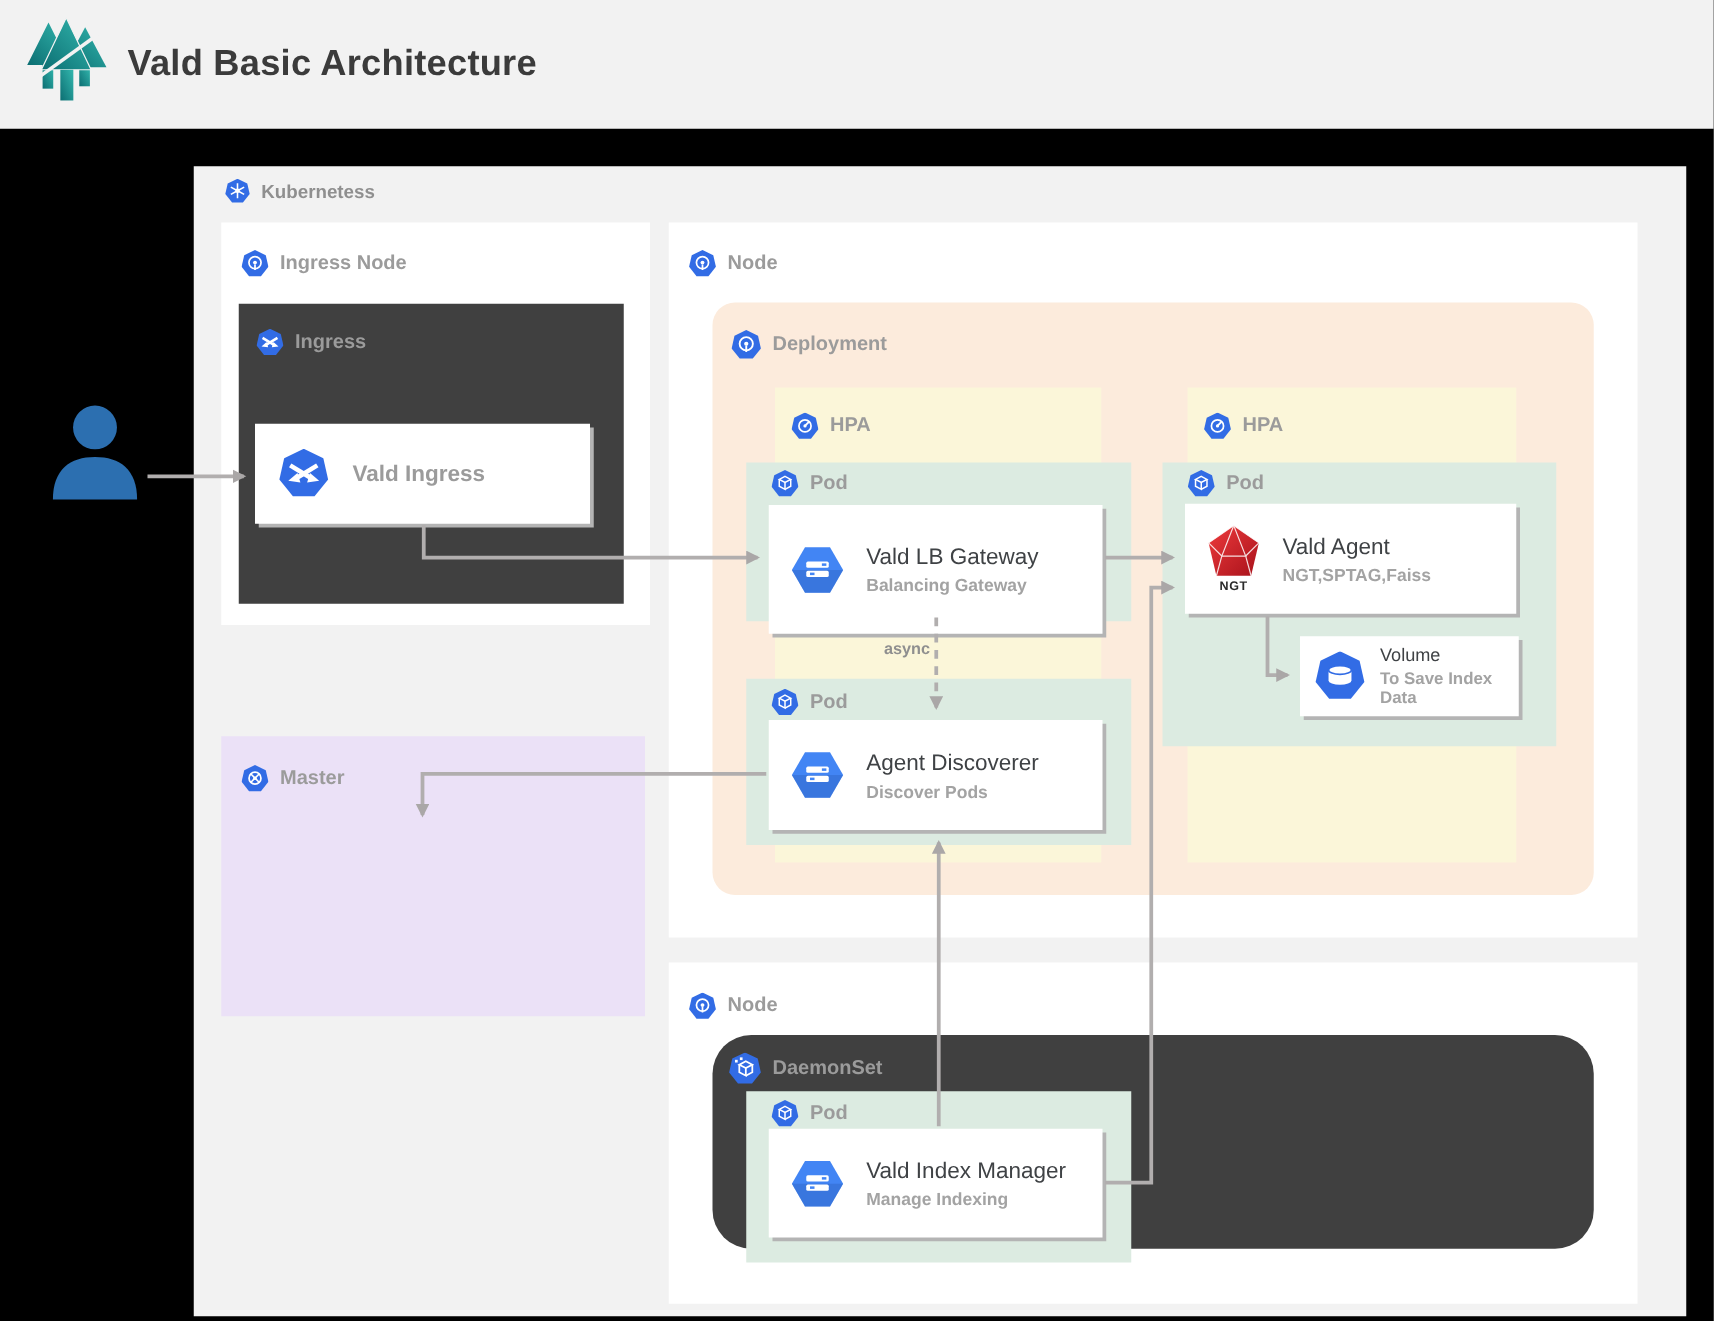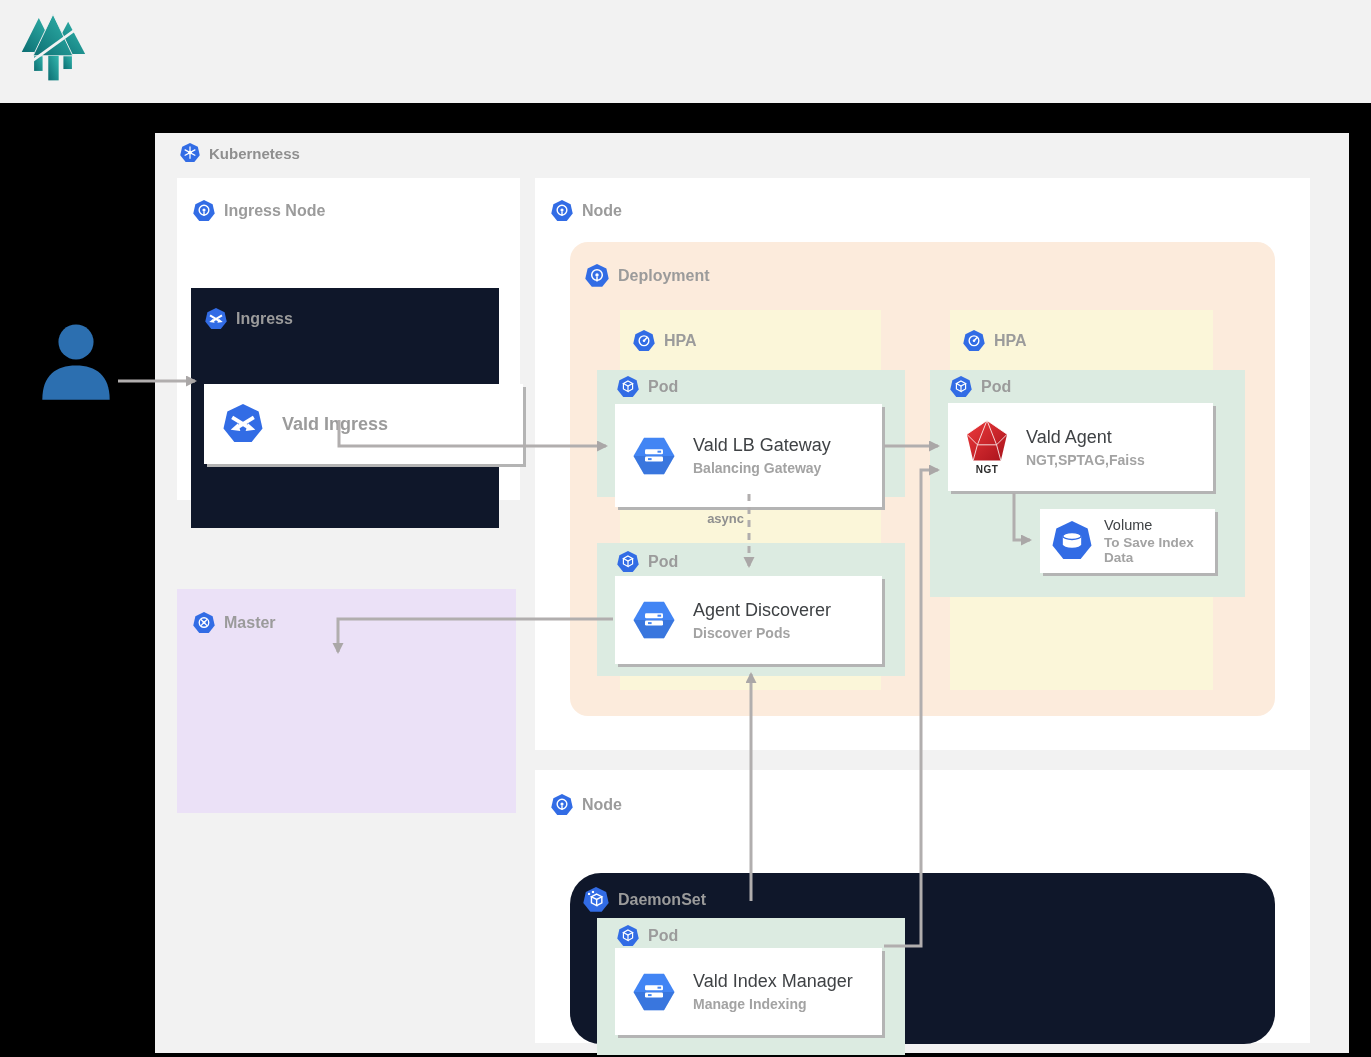--- a/index.html
+++ b/index.html
@@ -13,21 +13,21 @@
   #header .logo{margin-left:18px;width:70px;height:82px;}
   #header .title{margin-left:14px;font-size:29px;font-weight:bold;color:#3b3b3b;letter-spacing:.2px;}
   
   #k8s{position:absolute;left:155px;top:133px;width:1194px;height:920px;background:#f2f2f2;}
   .label-row{position:absolute;display:flex;align-items:center;gap:9px;}
   .label-row .lbl{font-weight:bold;color:#9b9b9b;font-size:16px;}
   #k8s-label .lbl{font-size:15px;color:#8f8f8f;}
   
   .region{position:absolute;}
   .white-region{background:#ffffff;}
-  .pink-region{background:#0f172a;margin-top:45px;}
+  .pink-region{background:#404040;}
   .peach-region{background:#fcebdc;}
   .yellow-region{background:#fbf6d9;}
   .green-region{background:#dcebe1;}
   .lavender-region{background:#ebe1f7;}
   
   .comp{position:absolute;background:#fff;box-shadow:3px 3px 0 #b4b4b4;
     display:flex;align-items:center;}
   .comp .icon-col{display:flex;flex-direction:column;align-items:center;justify-content:center;
     width:78px;flex:0 0 78px;}
   .comp .text-col{display:flex;flex-direction:column;justify-content:center;}
@@ -183,20 +183,21 @@
     <rect x="32" y="46" width="11" height="26" fill="url(#tealg)"></rect>
     <path d="M6,58 L64,16" stroke="#f2f2f2" stroke-width="3" fill="none"></path>
   </symbol>
 </defs>
 </svg>
 
 <div id="header">
   <svg class="logo">
       <use href="#sym-vald" xlink:href="#sym-vald"></use>
     </svg>
+  <div class="title">Vald Basic Architecture</div>
 </div>
 
 <svg id="person">
     <use href="#sym-person" xlink:href="#sym-person"></use>
   </svg>
 
 <div id="k8s" class="region">
 
   <div id="k8s-label" class="label-row" style="left:25px;top:10px;">
     <svg width="20" height="20">
@@ -212,21 +213,21 @@
         </svg>
       <span class="lbl">Ingress Node</span>
     </div>
     <div class="region pink-region" style="left:14px;top:65px;width:308px;height:240px;">
       <div class="label-row" style="left:14px;top:20px;">
         <svg width="22" height="22">
             <use href="#sym-ing" xlink:href="#sym-ing"></use>
           </svg>
         <span class="lbl">Ingress</span>
       </div>
-      <div class="comp" style="left:13px;top:96px;width:319px;height:80px;">
+      <div class="comp" style="left:13px;top:96px;width:268px;height:80px;">
         <div class="icon-col">
           <svg width="40" height="40">
               <use href="#sym-ing" xlink:href="#sym-ing"></use>
             </svg>
         </div>
         <div class="text-col">
           <div class="comp-title gray">Vald Ingress</div>
         </div>
       </div>
     </div>

